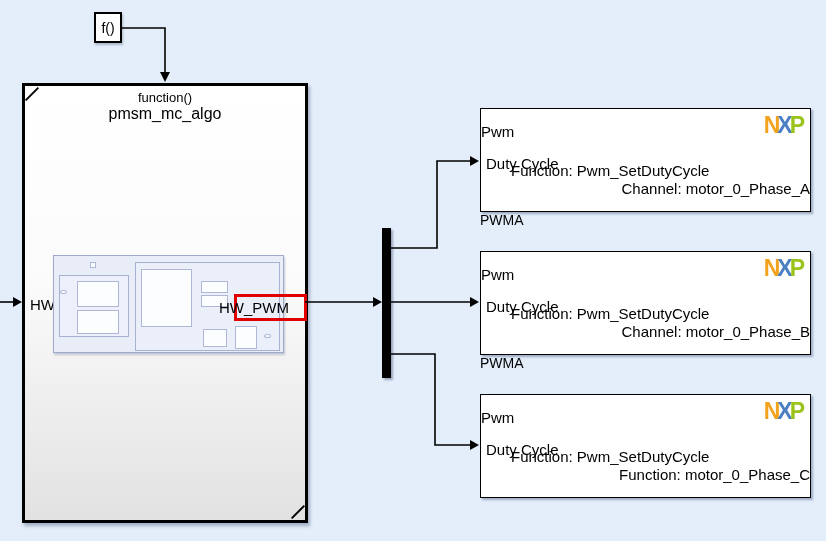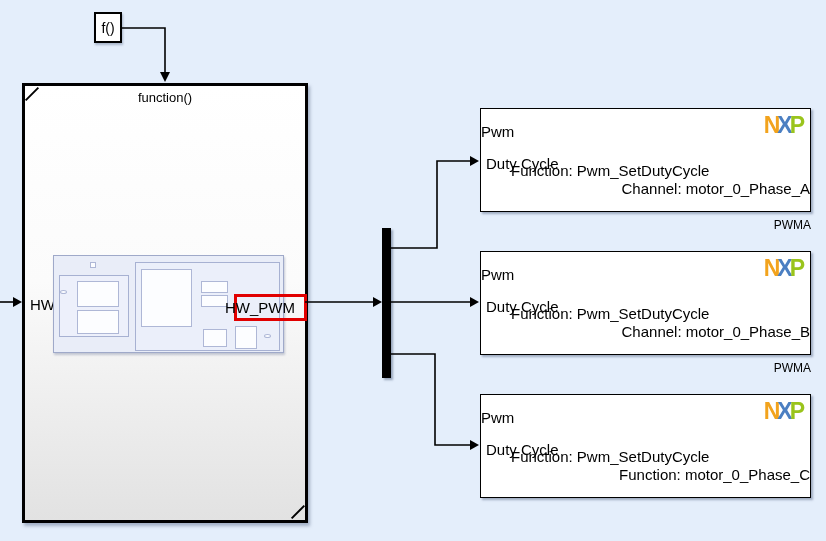--- a/index.html
+++ b/index.html
@@ -38,40 +38,40 @@
   }
   .tshape{position:absolute; box-sizing:border-box; border:1px solid #aeb7d6; background:#fcfdff;}
   .tpanel{position:absolute; box-sizing:border-box; border:1px solid #a7b1d2; background:#edf0fb;}
   .toval{border-radius:50%;}
   .thumb svg{position:absolute; left:0; top:0;}
   
   .hwpwm{
     position:absolute; left:209px; top:208px; width:73px; height:27px;
     border:3px solid #e10000; box-sizing:border-box; background:transparent;
     display:flex; align-items:center; justify-content:flex-end;
-    font-size:15px; padding-right:9px;
+    font-size:15px; padding-right:15px;
   }
   
   .demux{
     position:absolute; left:382px; top:228px; width:9px; height:150px;
     background:#000; box-shadow:2px 2px 2px rgba(90,105,135,.55);
   }
   
   .pwm-unit{position:absolute; left:480px; width:331px;}
   .pwm-box{
     position:relative; width:331px; height:104px; background:#fff;
     border:1.6px solid #000; box-sizing:border-box;
     box-shadow:2px 2px 2px rgba(90,105,135,.5);
     font-size:15px;
   }
   .pwm-title{position:absolute; top:14px; left:0; width:100%; text-align:left;}
   .pwm-port{position:absolute; left:5px; top:46px;}
   .pwm-fn{position:absolute; top:53px; left:0; width:100%; padding-left:30px;}
   .pwm-ch{position:absolute; top:71px; left:0; width:100%; text-align:right;}
-  .pwm-name{margin-top:6px; text-align:right; font-size:12px;}
+  .pwm-name{text-align:left; font-size:14px;}
   
   .nxp{position:absolute; top:2px; right:8px; font-weight:900; font-size:23px; letter-spacing:-3px; line-height:28px;}
   .nxp .nn{color:#f2a31d;}
   .nxp .nx{color:#4b7fc2;}
   .nxp .np{color:#9ac41c;}
   
   .wires{position:absolute; left:0; top:0; pointer-events:none;}
   .wires path{stroke:#000; stroke-width:1.6; fill:none;}
   .wires polygon{fill:#000; stroke:none;}
 </style>
@@ -82,20 +82,21 @@
 
   <div class="fblock">
     <span>f()</span>
   </div>
 
   <div class="subsystem">
     <div class="corner tl"></div>
     <div class="corner br"></div>
     <div class="sub-title">
       <div class="t1">function()</div>
+      <div class="t2">pmsm_mc_algo</div>
     </div>
     <div class="port-in">HW_ADC</div>
 
     <div class="thumb">
       <svg width="231" height="98" viewBox="0 0 231 98">
         <g stroke="#a9b3cf" stroke-width="1" fill="none">
           <path d="M13,36 H23"></path>
           <path d="M138,31 H147"></path>
           <path d="M138,45 H147"></path>
           <path d="M174,31 H192 V70"></path>

